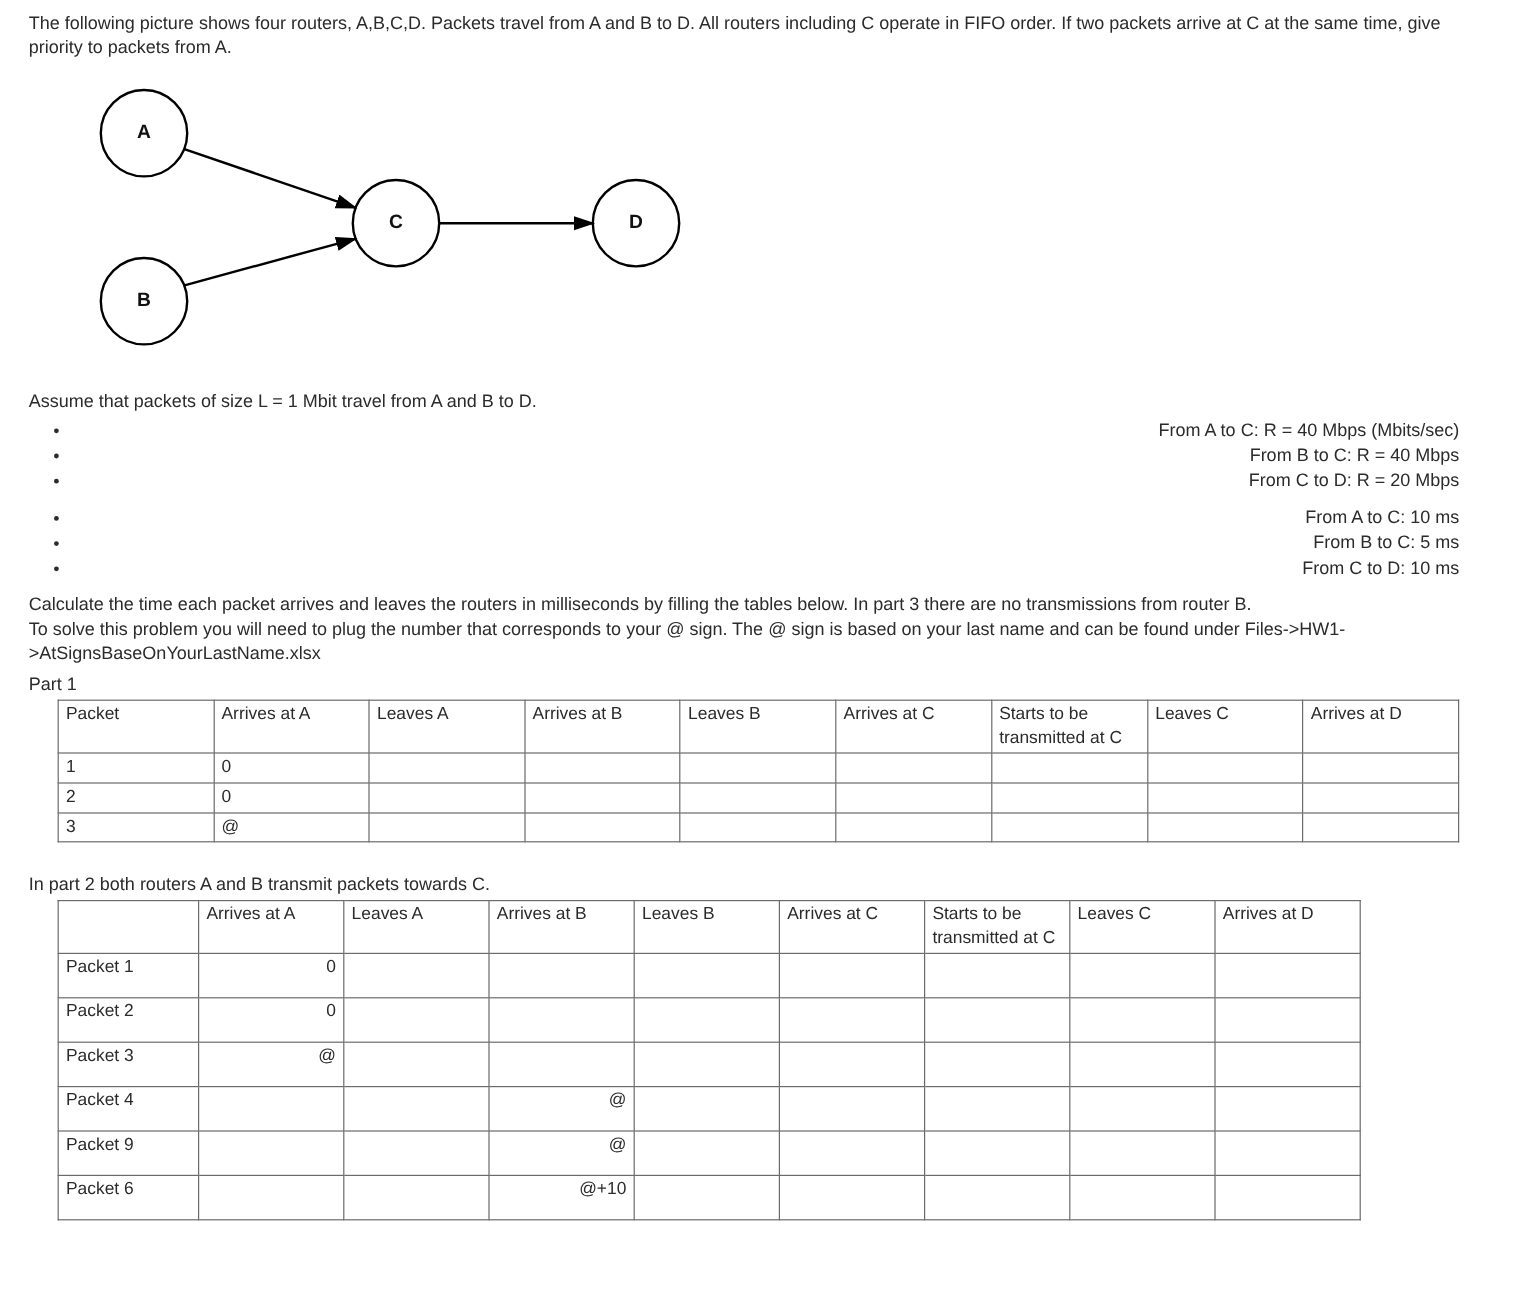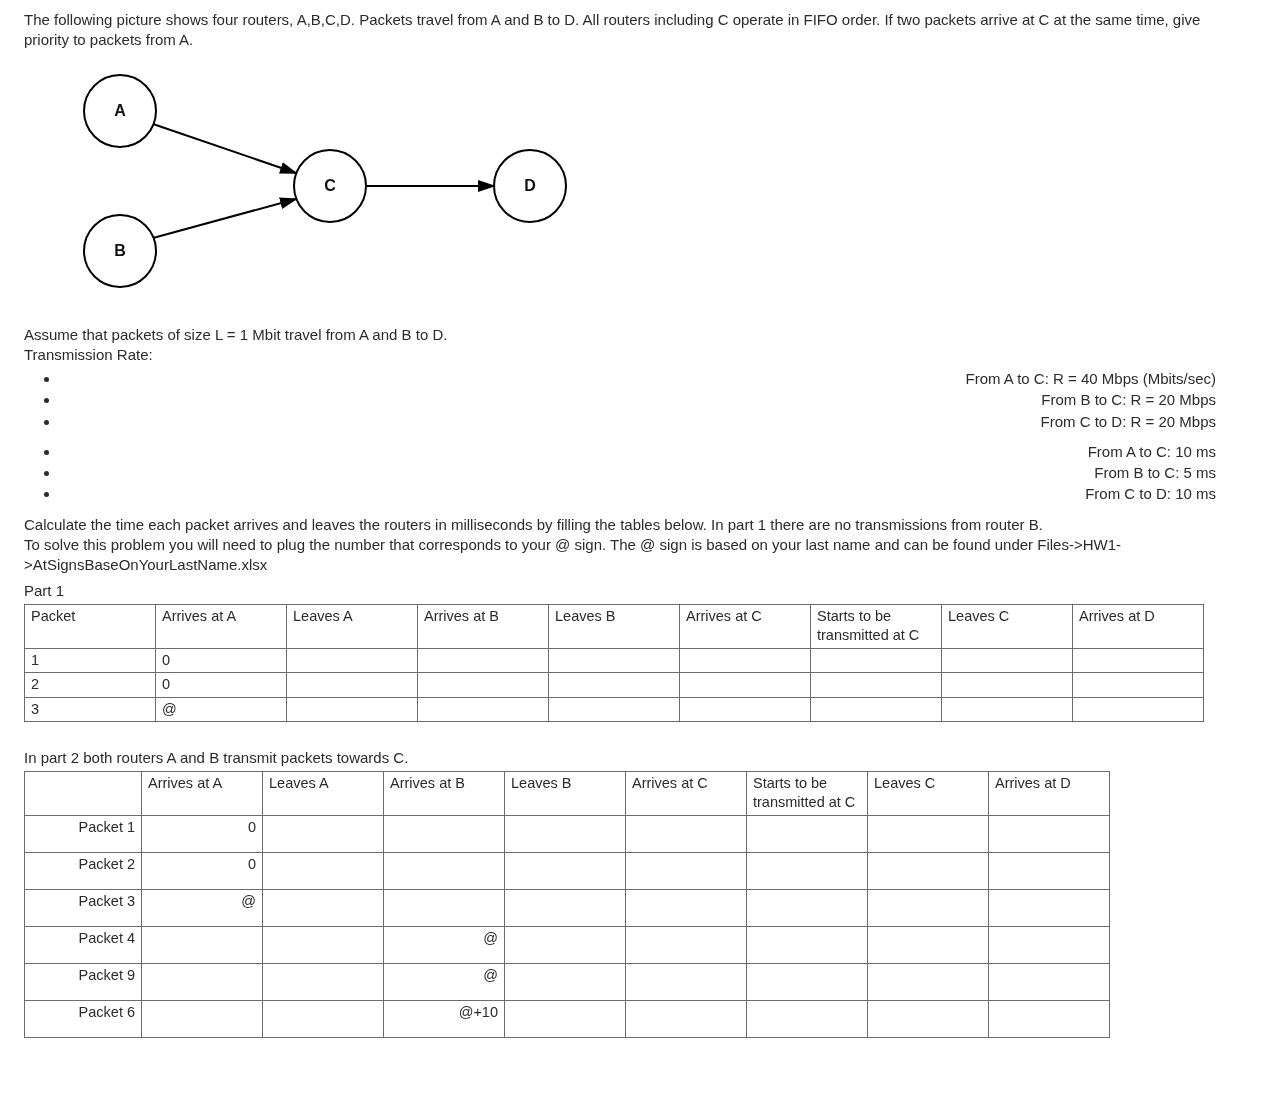--- a/index.html
+++ b/index.html
@@ -47,39 +47,40 @@
   }
   ul.params li {
     margin: 1px 0;
   }
   .part-label {
     margin-top: 6px;
   }
   table.tbl {
     border-collapse: collapse;
     margin-top: 2px;
+    margin-left: 24px;
   }
   table.tbl th, table.tbl td {
     border: 1px solid #6b6b6b;
     padding: 2px 6px;
     text-align: left;
     font-weight: 400;
     font-size: 14.5px;
     vertical-align: top;
     background: #fff;
   }
   
   .t1 th:nth-child(1), .t1 td:nth-child(1) { width: 118px; }
   .t1 th:nth-child(n+2), .t1 td:nth-child(n+2) { width: 118px; }
   .t1 th, .t1 td { height: 18px; }
   .t1 th { white-space: normal; }
 
   
   .t2 th, .t2 td { height: 32px; }
-  .t2 th:nth-child(1), .t2 td:nth-child(1) { width: 104px; text-align: right; }
+  .t2 th:nth-child(1), .t2 td:nth-child(1) { width: 104px; }
   .t2 th:nth-child(n+2), .t2 td:nth-child(n+2) { width: 108px; }
   .t2 td.ar { text-align: right; padding-right: 6px; }
 
   .gap { margin-top: 26px; }
 </style>
 </head>
 <body>
 
 <div class="page">
 
@@ -102,34 +103,33 @@
       <line x1="103" y1="177" x2="246" y2="138" stroke="#000" stroke-width="2" marker-end="url(#arrow)"></line>
       <line x1="316" y1="125" x2="444" y2="125" stroke="#000" stroke-width="2" marker-end="url(#arrow)"></line>
     </svg>
     <div class="router-label" style="left:70px; top:50px;">A</div>
     <div class="router-label" style="left:70px; top:190px;">B</div>
     <div class="router-label" style="left:280px; top:125px;">C</div>
     <div class="router-label" style="left:480px; top:125px;">D</div>
   </div>
 
   <div class="section">Assume that packets of size L = 1 Mbit travel from A and B to D.</div>
-  <div>Transmission Rate:</div>
   <ul class="params">
     <li>From A to C:  R = 40 Mbps  (Mbits/sec)</li>
-    <li>From B to C: R = 20 Mbps</li>
+    <li>From B to C: R = 40 Mbps</li>
     <li>From C to D: R = 20 Mbps</li>
   </ul>
 
   <ul class="params">
     <li>From A to C:  10 ms</li>
     <li>From B to C:    5 ms</li>
     <li>From C to D:  10 ms</li>
   </ul>
 
-  <div>Calculate the time each packet arrives and leaves the routers in milliseconds by filling the tables below. In part 1 there are no transmissions from router B.</div>
+  <div>Calculate the time each packet arrives and leaves the routers in milliseconds by filling the tables below. In part 3 there are no transmissions from router B.</div>
   <div>To solve this problem you will need to plug the number that corresponds to your @ sign. The @ sign is based on your last name and can be found under Files-&gt;HW1-&gt;AtSignsBaseOnYourLastName.xlsx</div>
 
   <div class="part-label">Part 1</div>
 
   <table class="tbl t1">
     <tbody>
         <tr>
       <th>Packet</th>
       <th>Arrives at A</th>
       <th>Leaves A</th>

